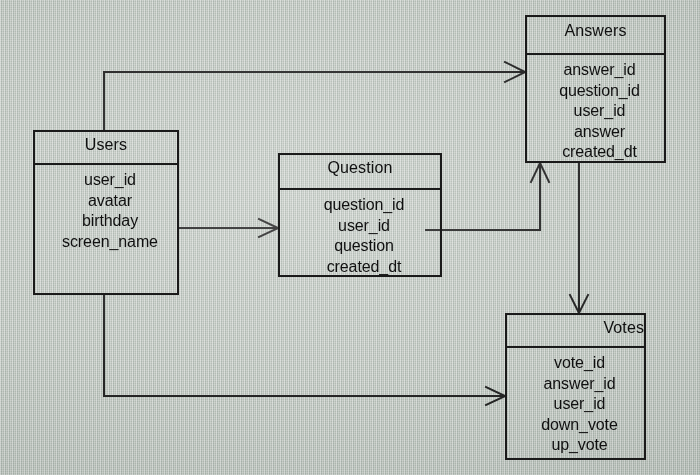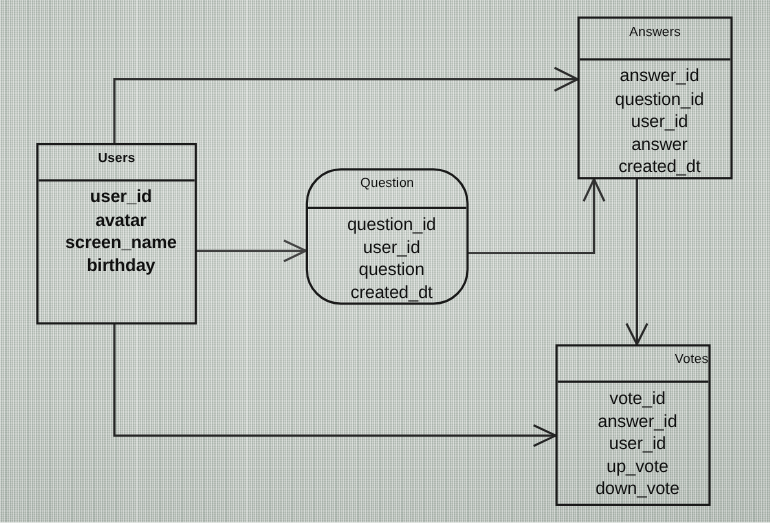--- a/index.html
+++ b/index.html
@@ -53,43 +53,43 @@
   }
   .entity {
     position: absolute;
     box-sizing: border-box;
     border: 2px solid #1a1a1a;
     background: transparent;
     z-index: 3;
   }
   .entity-title {
     text-align: center;
-    font-size: 12px;
+    font-size: 16px;
     color: #101010;
     border-bottom: 2px solid #1a1a1a;
     line-height: 1;
     letter-spacing: 0.1px;
   }
   .entity-fields {
     padding: 5px 0 6px 8px;
   }
   .field {
     font-size: 16px;
     color: #101010;
     line-height: 1.285;
     white-space: nowrap;
     letter-spacing: -0.1px;
     text-align: center;
   }
   
   #entity-answers  { left: 525px; top: 15px;  width: 141px; height: 148px; }
   #entity-answers  .entity-title  { height: 30px; padding-top: 6px; }
-  #entity-users    { left: 33px;  top: 130px; width: 146px; height: 165px; font-weight: bold; }
+  #entity-users    { left: 33px;  top: 130px; width: 146px; height: 165px; }
   #entity-users    .entity-title  { height: 26px; padding-top: 5px; }
-  #entity-question { left: 278px; top: 153px; width: 148px; height: 124px; border-radius: 32px; }
+  #entity-question { left: 278px; top: 153px; width: 164px; height: 124px; }
   #entity-question .entity-title  { height: 28px; padding-top: 5px; }
   #entity-votes    { left: 505px; top: 313px; width: 141px; height: 147px; }
   #entity-votes    .entity-title  { height: 26px; padding-top: 5px; text-align: right; }
 
   .bottom-text {
     position: absolute;
     left: 44px;
     top: 463px;
     font-size: 15px;
     color: rgba(40,45,42,0.30);
@@ -148,41 +148,41 @@
       <div class="field">answer</div>
       <div class="field">created_dt</div>
     </div>
   </div>
 
   <div class="entity" id="entity-users">
     <div class="entity-title">Users</div>
     <div class="entity-fields">
       <div class="field">user_id</div>
       <div class="field">avatar</div>
+      <div class="field">birthday</div>
       <div class="field">screen_name</div>
-      <div class="field">birthday</div>
     </div>
   </div>
 
   <div class="entity" id="entity-question">
     <div class="entity-title">Question</div>
     <div class="entity-fields">
       <div class="field">question_id</div>
       <div class="field">user_id</div>
       <div class="field">question</div>
       <div class="field">created_dt</div>
     </div>
   </div>
 
   <div class="entity" id="entity-votes">
     <div class="entity-title">Votes</div>
     <div class="entity-fields">
       <div class="field">vote_id</div>
       <div class="field">answer_id</div>
       <div class="field">user_id</div>
+      <div class="field">down_vote</div>
       <div class="field">up_vote</div>
-      <div class="field">down_vote</div>
     </div>
   </div>
 
   <div class="bottom-text"></div>
 
 </div>
 
 </body></html>

